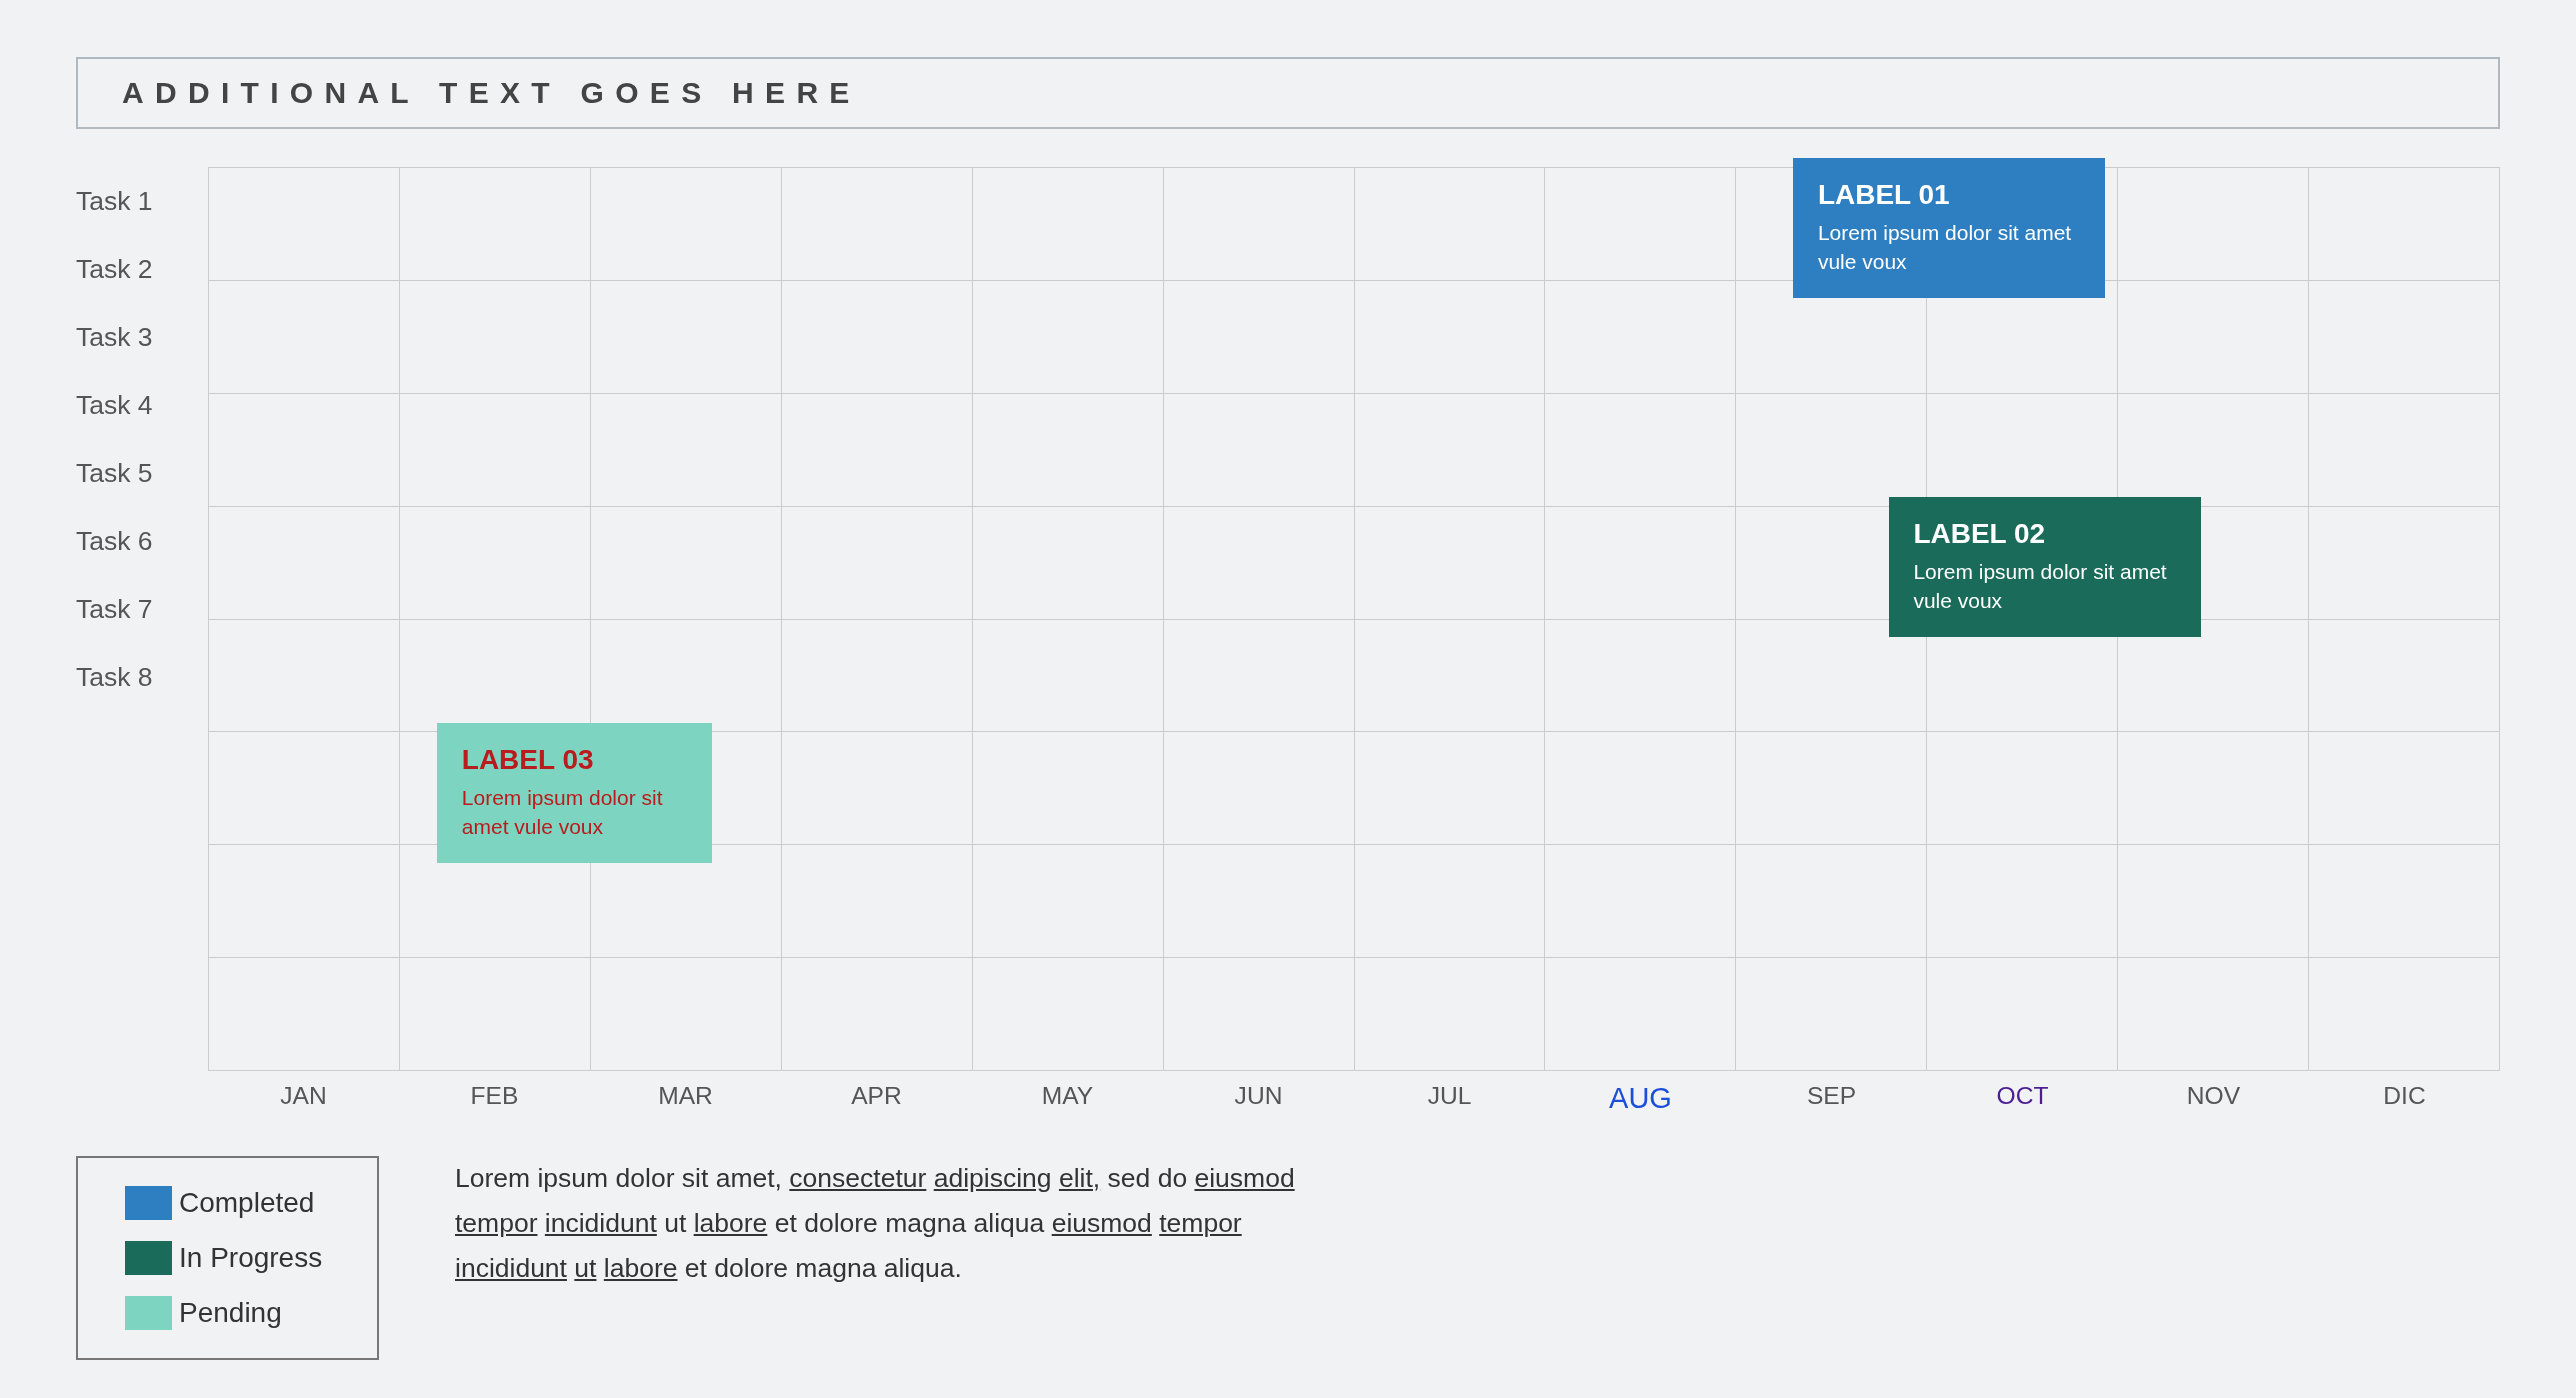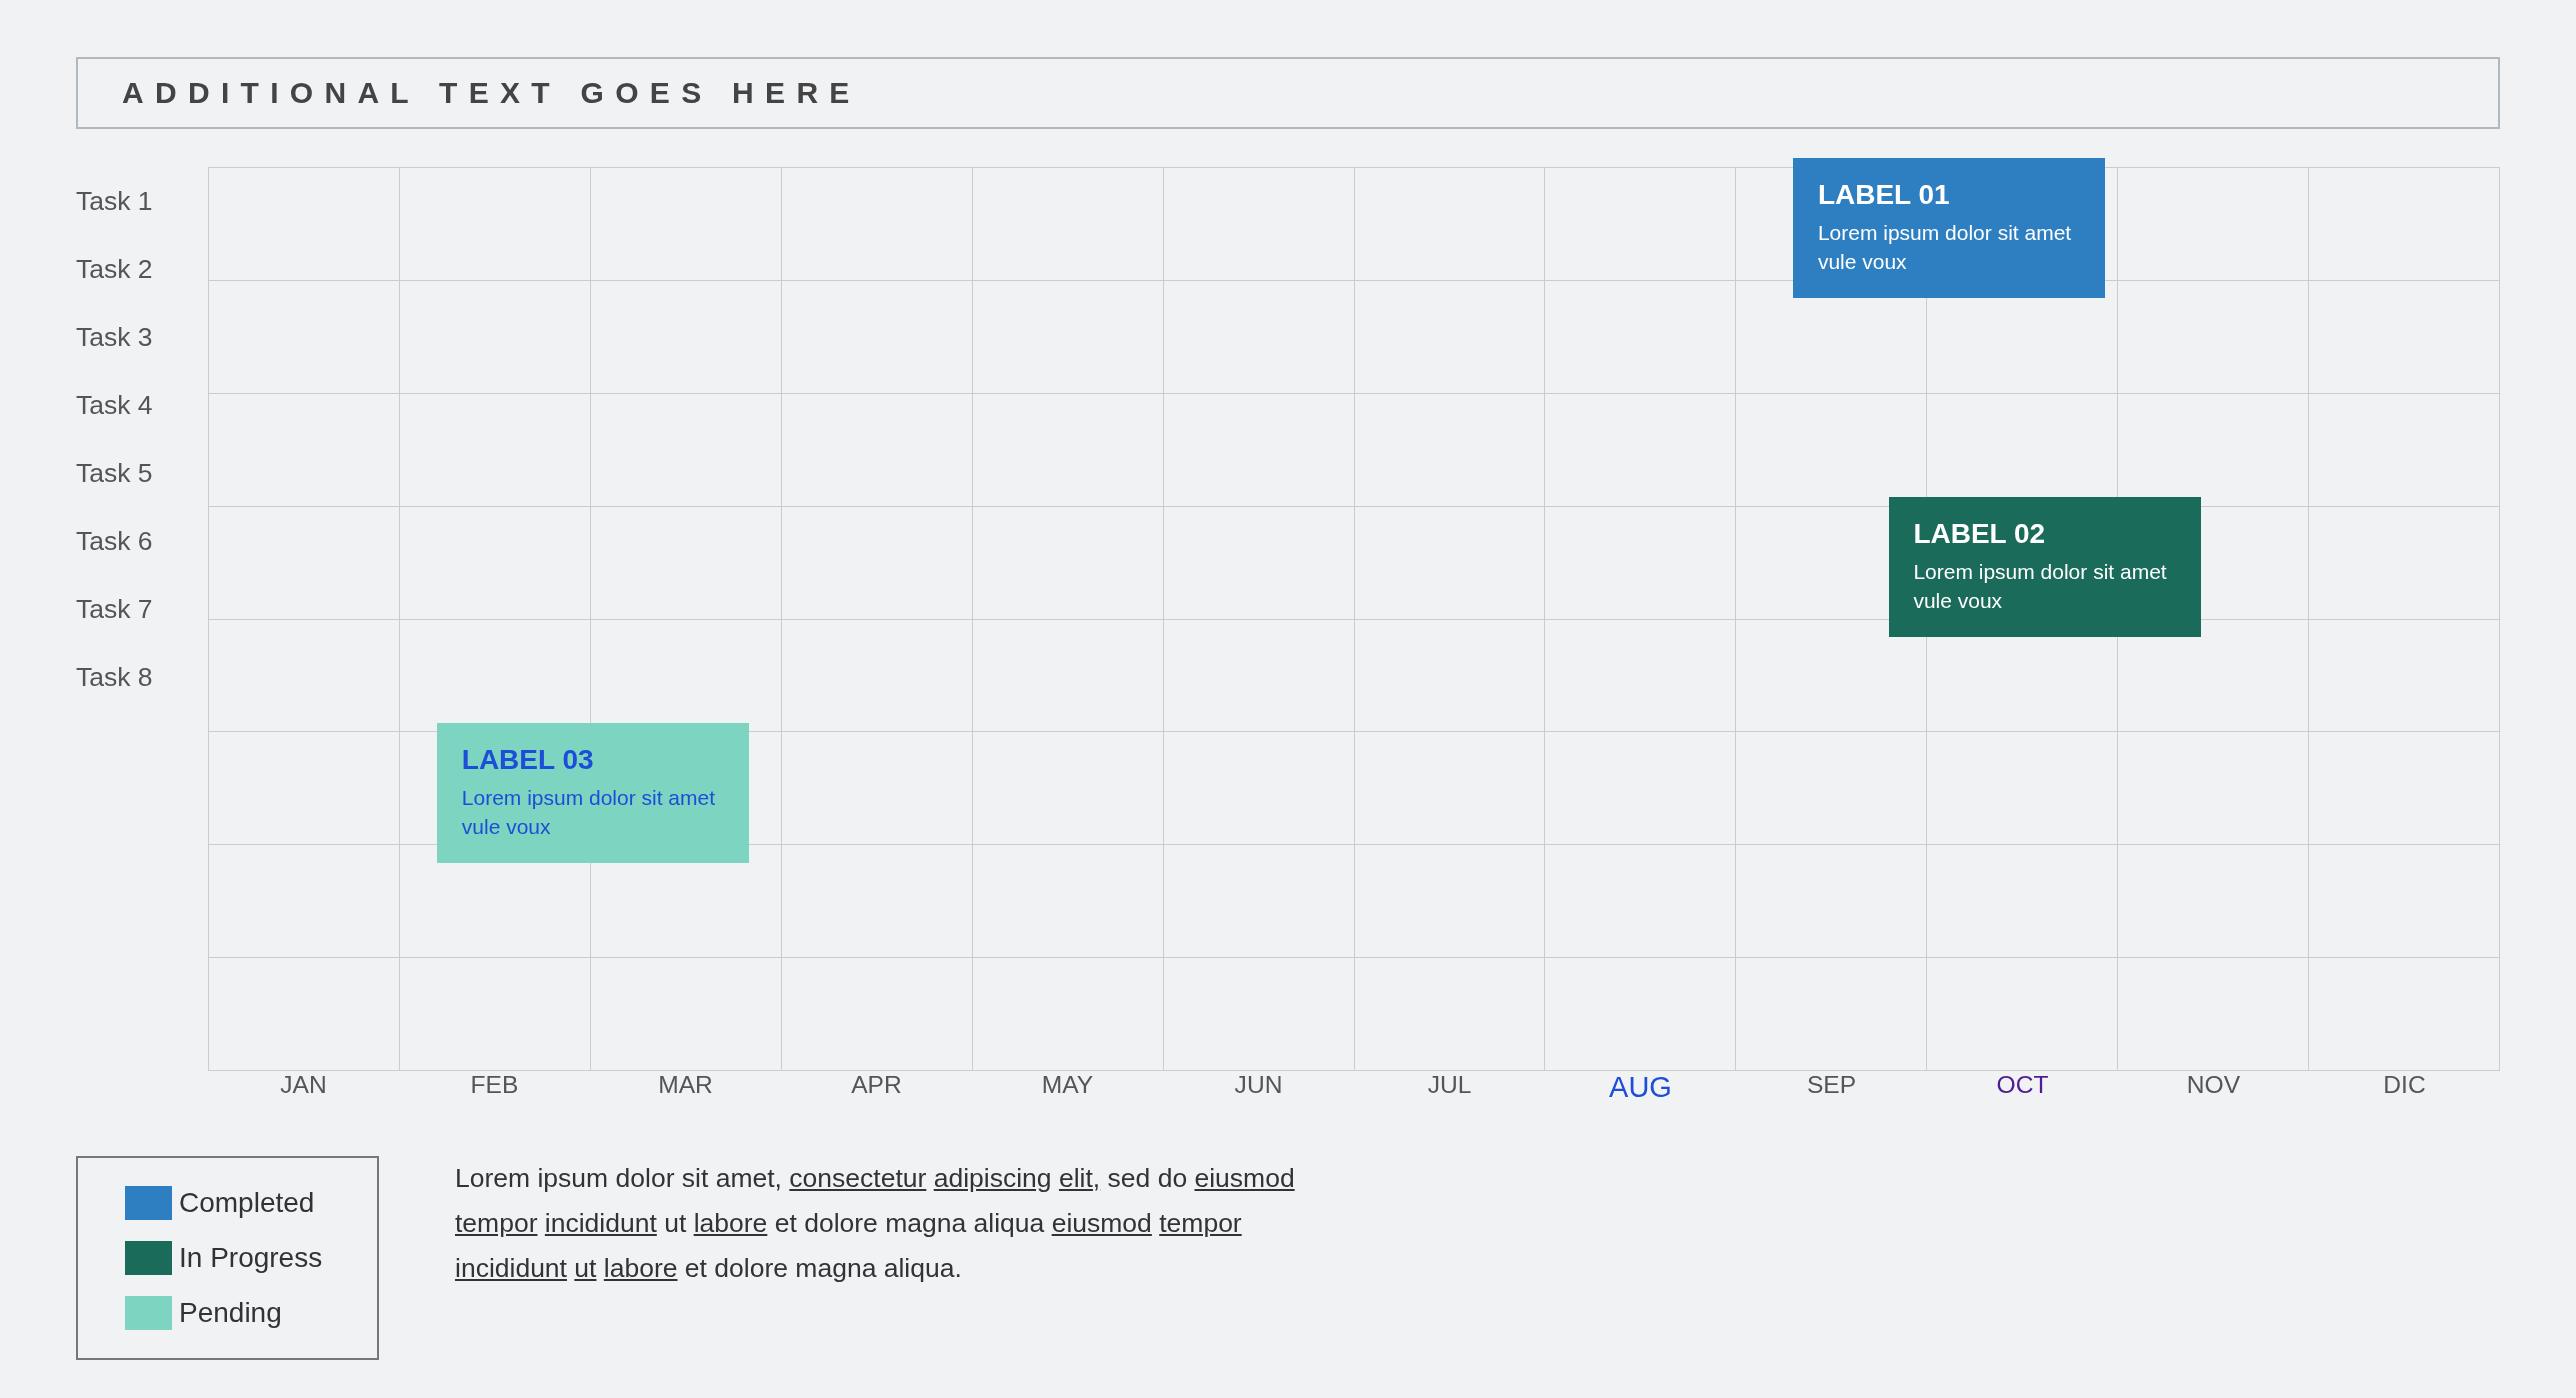--- a/index.html
+++ b/index.html
@@ -192,28 +192,28 @@
         <div style="position:absolute; top:calc((0/8)*100% - 9.5px); left:calc((8.3/12)*100%); width:312px; background:#2d7fc1; color:white; padding:21px 24.6px; z-index:10;">
           <div style="font-size:28px;font-weight:700;margin-bottom:7.6px;">LABEL 01</div>
           <div style="font-size:21px;line-height:1.4;">Lorem ipsum dolor sit amet vule voux</div>
         </div>
 
         <div style="position:absolute; top:calc((3/8)*100% - 9.5px); left:calc((8.8/12)*100%); width:312px; background:#1a6b5a; color:white; padding:21px 24.6px; z-index:10;">
           <div style="font-size:28px;font-weight:700;margin-bottom:7.6px;">LABEL 02</div>
           <div style="font-size:21px;line-height:1.4;">Lorem ipsum dolor sit amet vule voux</div>
         </div>
 
-        <div style="position:absolute; top:calc((5/8)*100% - 9.5px); left:calc((1.2/12)*100%); width:312px; background:#7dd4c0; color:#1d4ed8; padding:21px 24.6px; z-index:10;">
+        <div style="position:absolute; top:calc((5/8)*100% - 9.5px); left:calc((1.2/12)*100%); width:275px; background:#7dd4c0; color:#b91c1c; padding:21px 24.6px; z-index:10;">
           <div style="font-size:28px;font-weight:700;margin-bottom:7.6px;">LABEL 03</div>
           <div style="font-size:21px;line-height:1.4;">Lorem ipsum dolor sit amet vule voux</div>
         </div>
 
       </div>
 
-      <div style="height:47px;display:flex;margin-top:0;">
+      <div style="height:47px;display:flex;margin-top:11px;">
         <div style="flex:1;text-align:center;font-size:24.6px;color:#555;font-weight:500;">JAN</div>
         <div style="flex:1;text-align:center;font-size:24.6px;color:#555;font-weight:500;">FEB</div>
         <div style="flex:1;text-align:center;font-size:24.6px;color:#555;font-weight:500;">MAR</div>
         <div style="flex:1;text-align:center;font-size:24.6px;color:#555;font-weight:500;">APR</div>
         <div style="flex:1;text-align:center;font-size:24.6px;color:#555;font-weight:500;">MAY</div>
         <div style="flex:1;text-align:center;font-size:24.6px;color:#555;font-weight:500;">JUN</div>
         <div style="flex:1;text-align:center;font-size:24.6px;color:#555;font-weight:500;">JUL</div>
         <div style="flex:1;text-align:center;font-size:29px;color:#1d4ed8;font-weight:500;">AUG</div>
         <div style="flex:1;text-align:center;font-size:24.6px;color:#555;font-weight:500;">SEP</div>
         <div style="flex:1;text-align:center;font-size:24.6px;color:#4c1d95;font-weight:500;">OCT</div>

